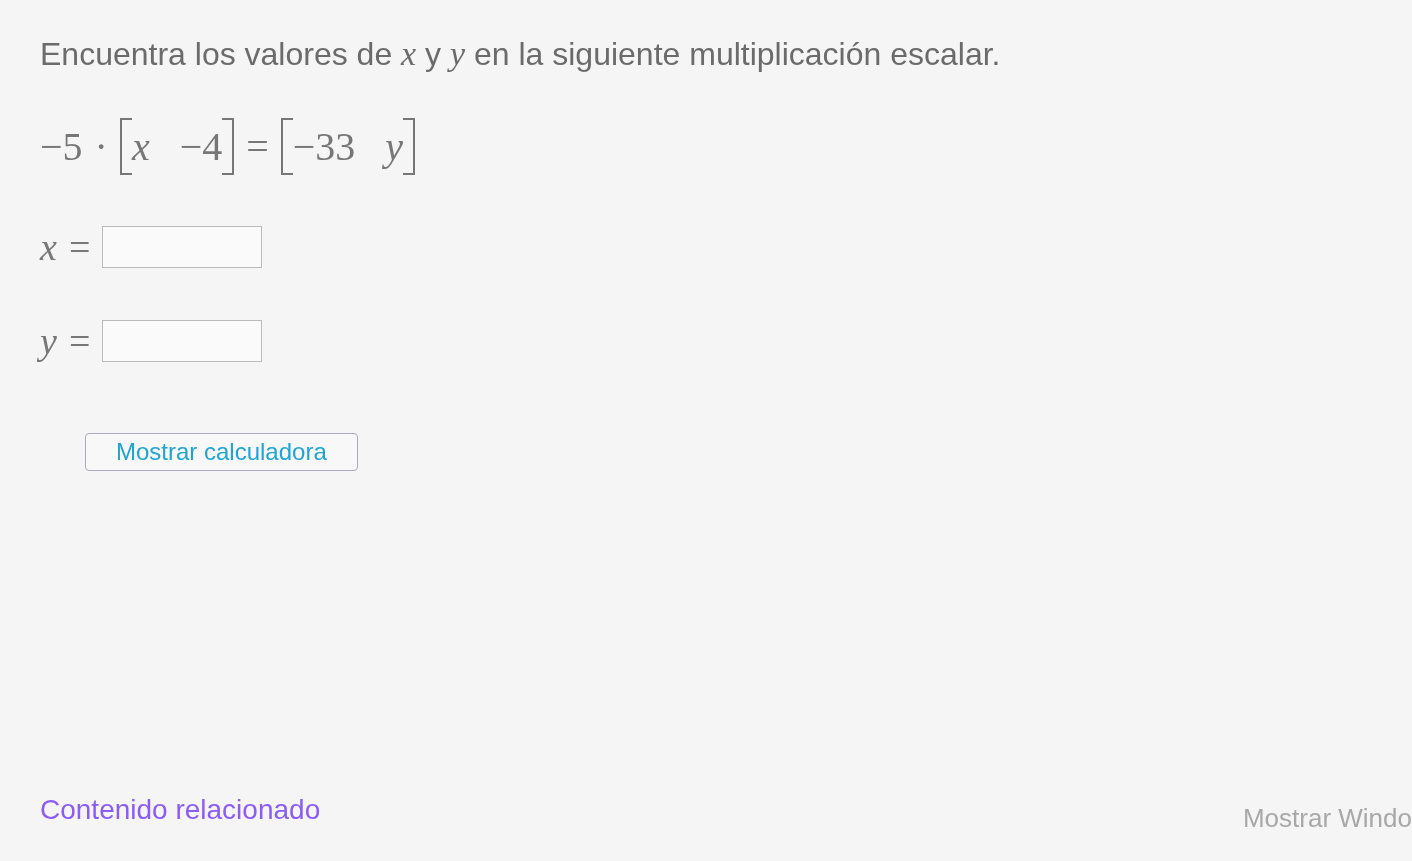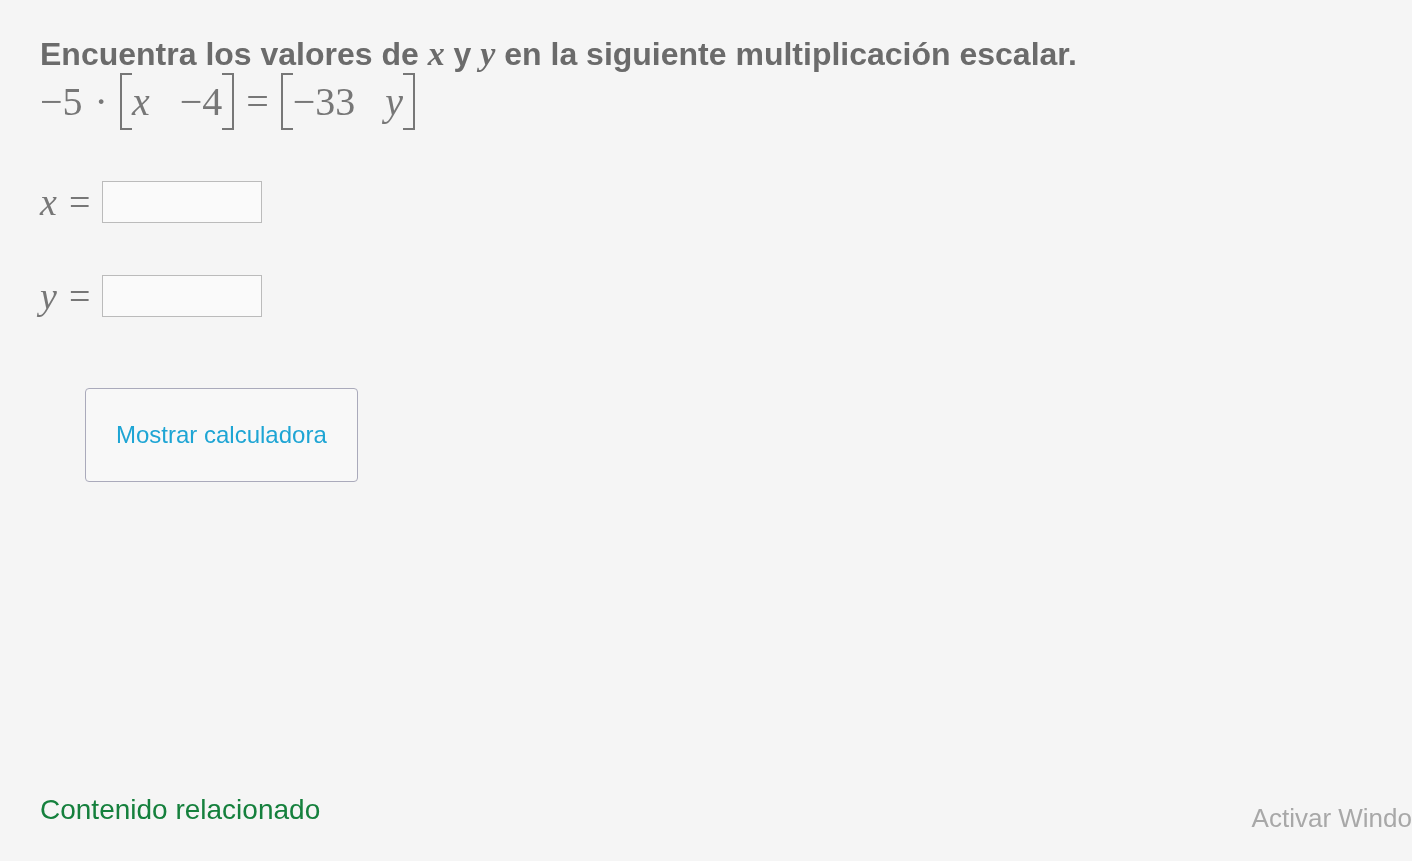--- a/index.html
+++ b/index.html
@@ -14,22 +14,23 @@
       width: 1412px;
       height: 861px;
       padding: 30px 40px;
       color: #5a5a5a;
       overflow: hidden;
       position: relative;
     }
     
     .question-text {
       font-size: 32px;
-      font-weight: 700;
+      font-weight: 400;
       color: #6b6b6b;
+      margin-bottom: 45px;
       line-height: 1.4;
     }
     
     .math-var {
       font-family: 'Times New Roman', serif;
       font-style: italic;
       font-size: 34px;
     }
     
     .equation {
@@ -97,38 +98,38 @@
       height: 42px;
       border: 1px solid #bbb;
       background: #fafafa;
       font-size: 20px;
       padding: 0 8px;
       font-family: inherit;
     }
     
     .calculator-button {
       display: inline-block;
-      padding: 32px 30px;
+      padding: 4px 30px;
       border: 1px solid #aab;
       border-radius: 4px;
       background: #f8f8f8;
       color: #1ea5d4;
       font-size: 24px;
       font-weight: 500;
       cursor: pointer;
       margin-left: 45px;
       margin-top: 20px;
     }
     
     .related-content {
       position: absolute;
       bottom: 35px;
       left: 40px;
       font-size: 28px;
-      color: #15803d;
+      color: #8b5cf6;
       text-align: right;
     }
     
     .watermark {
       position: absolute;
       bottom: 25px;
       right: 0;
       text-align: left;
       color: #a8a8a8;
       font-size: 26px;
@@ -172,17 +173,17 @@
   <span class="var">y</span>
   <span class="equals">=</span>
   <input type="text" class="answer-input" style="">
 </div>
 
 <button class="calculator-button">Mostrar calculadora</button>
 
 <div class="related-content">Contenido relacionado</div>
 
 <div class="watermark">
-  <div>Activar Windo</div>
+  <div>Mostrar Windo</div>
 </div>
 
 
 
 
 </body></html>

